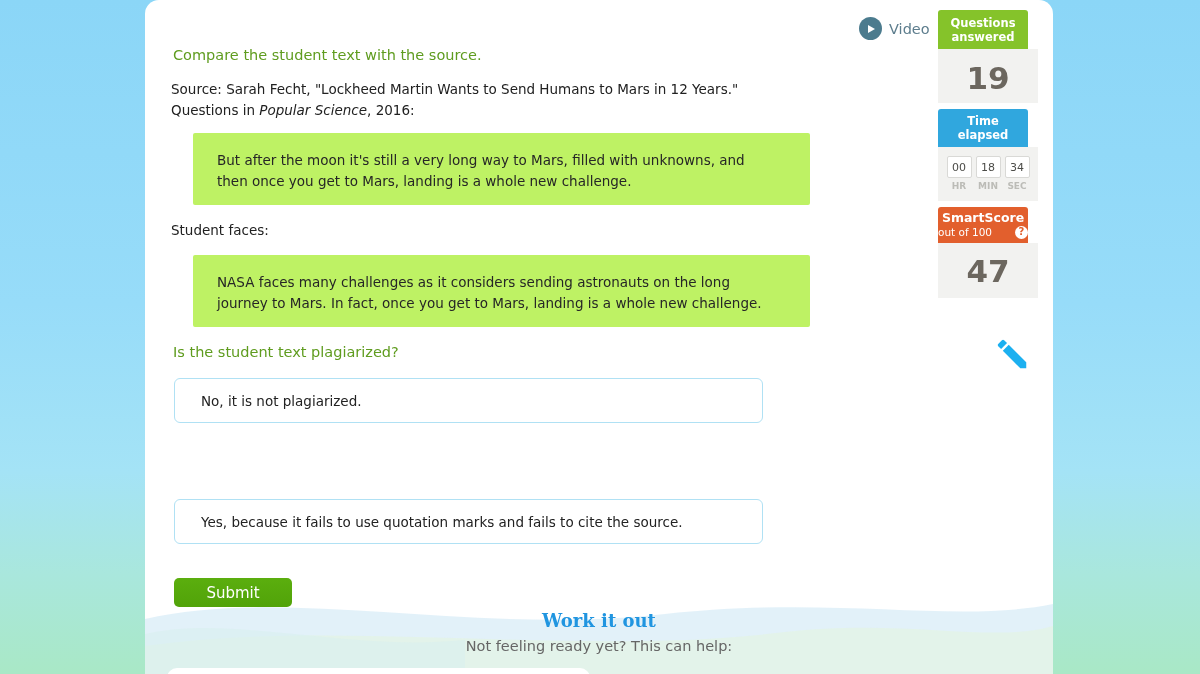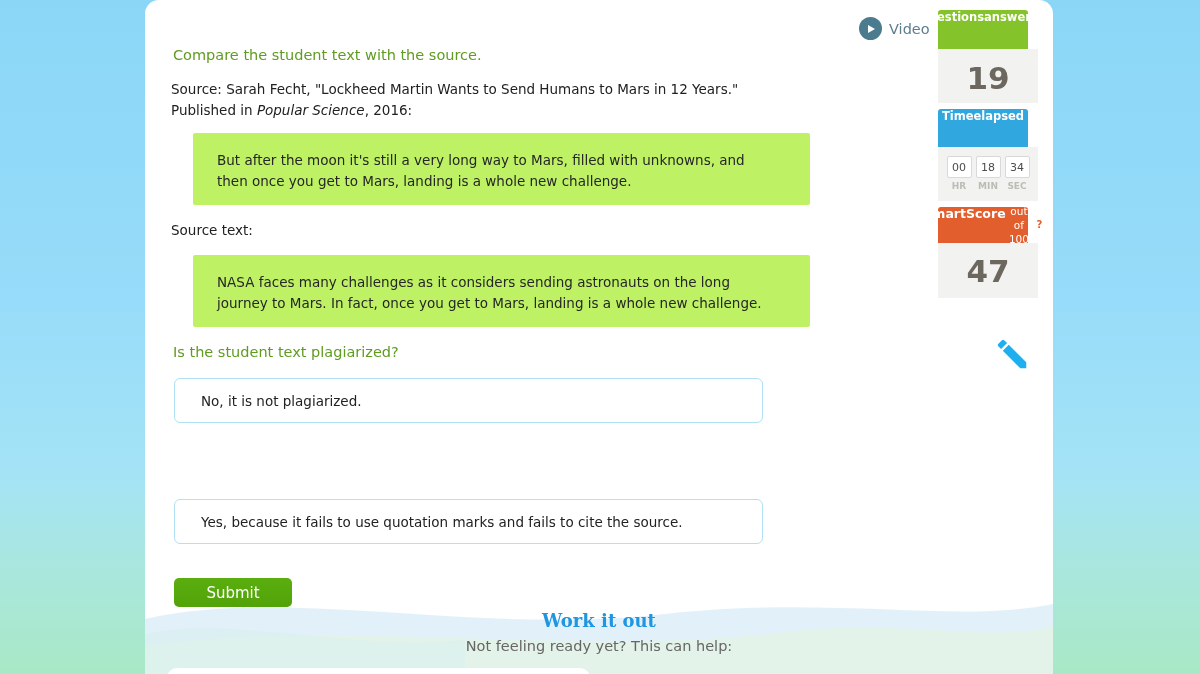--- a/index.html
+++ b/index.html
@@ -63,21 +63,21 @@
   }
   .bottom-card {
     position:absolute; left:22px; top:668px; width:423px; height:20px;
     background:#fff; border-radius:10px 10px 0 0;
   }
   .pencil { position:absolute; left:848px; top:335px; width:38px; height:38px; cursor:pointer; }
   
   .stats { position:absolute; left:793px; top:0; width:90px; }
   .stat-header {
     width:90px; color:#fff; text-align:center; font-weight:bold;
-    border-radius:3px 3px 0 0; display:flex; flex-direction:row; justify-content:center;
+    border-radius:3px 3px 0 0; display:flex; flex-direction:column; justify-content:center;
   }
   .hdr-questions { position:absolute; top:10px; height:39px; background:#85c32a; font-size:11.5px; line-height:14px; }
   .val-block { position:absolute; width:100px; background:#f2f2f0; text-align:center; }
   .big-number { font-size:31px; font-weight:bold; color:#6c675f; }
   .vb-questions { top:49px; height:54px; padding-top:11px; }
   .hdr-time { position:absolute; top:109px; height:38px; background:#30a7de; font-size:11.5px; line-height:14px; }
   .vb-time { top:147px; height:54px; padding-top:9px; }
   .timer-row { display:flex; justify-content:center; gap:4px; }
   .timer-box {
     width:25px; height:22px; background:#fff; border:1px solid #d9d9d6; border-radius:2px;
@@ -107,29 +107,29 @@
 
   <div class="video-btn">
     <span class="video-circle"></span>
     <span>Video</span>
   </div>
 
   <div class="prompt">Compare the student text with the source.</div>
 
   <div class="source-para">
     <div class="line">Source: Sarah Fecht, "Lockheed Martin Wants to Send Humans to Mars in 12 Years."</div>
-    <div class="line"><span>Published in </span><i>Popular Science</i><span>, 2016:</span></div>
+    <div class="line"><span>Questions in </span><i>Popular Science</i><span>, 2016:</span></div>
   </div>
 
   <div class="quote-box quote1">
     <div class="line">But after the moon it's still a very long way to Mars, filled with unknowns, and</div>
     <div class="line">then once you get to Mars, landing is a whole new challenge.</div>
   </div>
 
-  <div class="student-label">Source text:</div>
+  <div class="student-label">Student faces:</div>
 
   <div class="quote-box quote2">
     <div class="line">NASA faces many challenges as it considers sending astronauts on the long</div>
     <div class="line">journey to Mars. In fact, once you get to Mars, landing is a whole new challenge.</div>
   </div>
 
   <div class="question2">Is the student text plagiarized?</div>
 
   <div class="option opt1">No, it is not plagiarized.</div>
   <div class="option opt3">Yes, because it fails to use quotation marks and fails to cite the source.</div>

